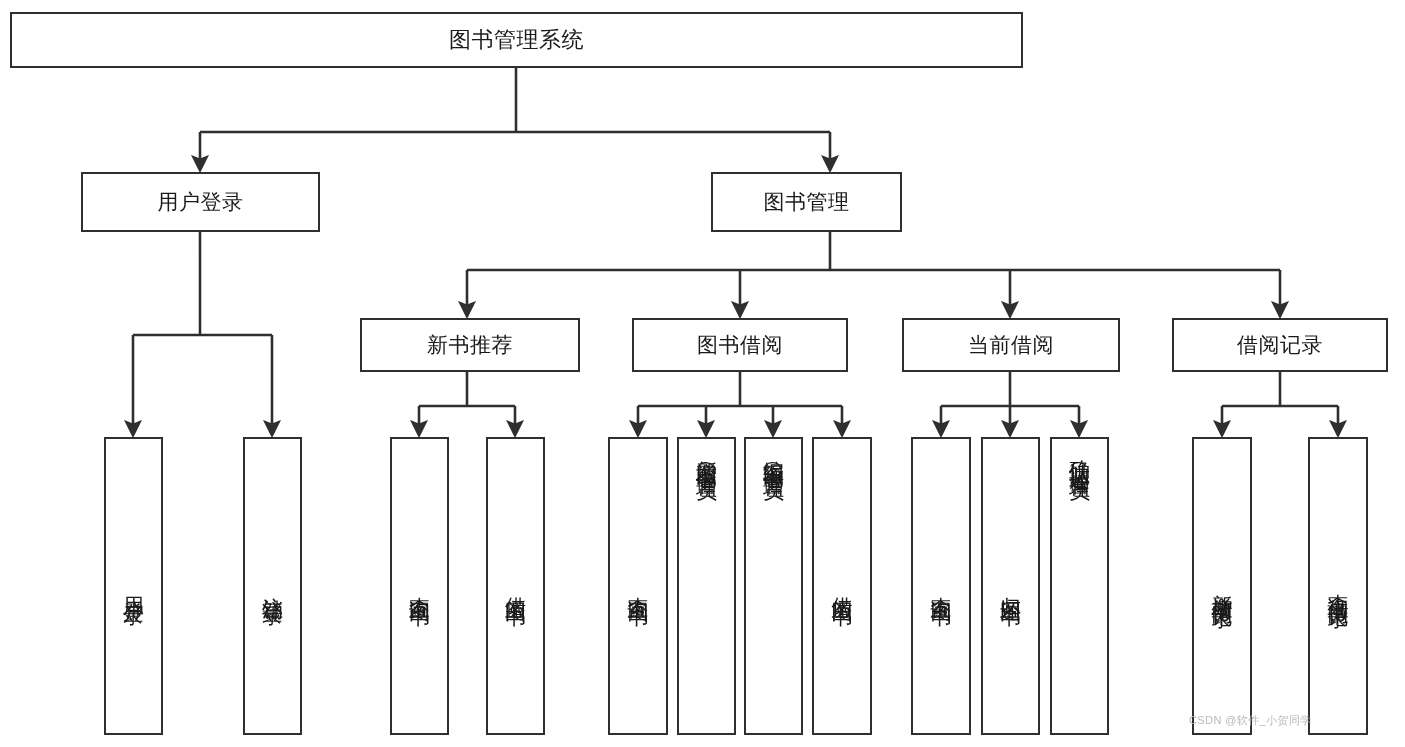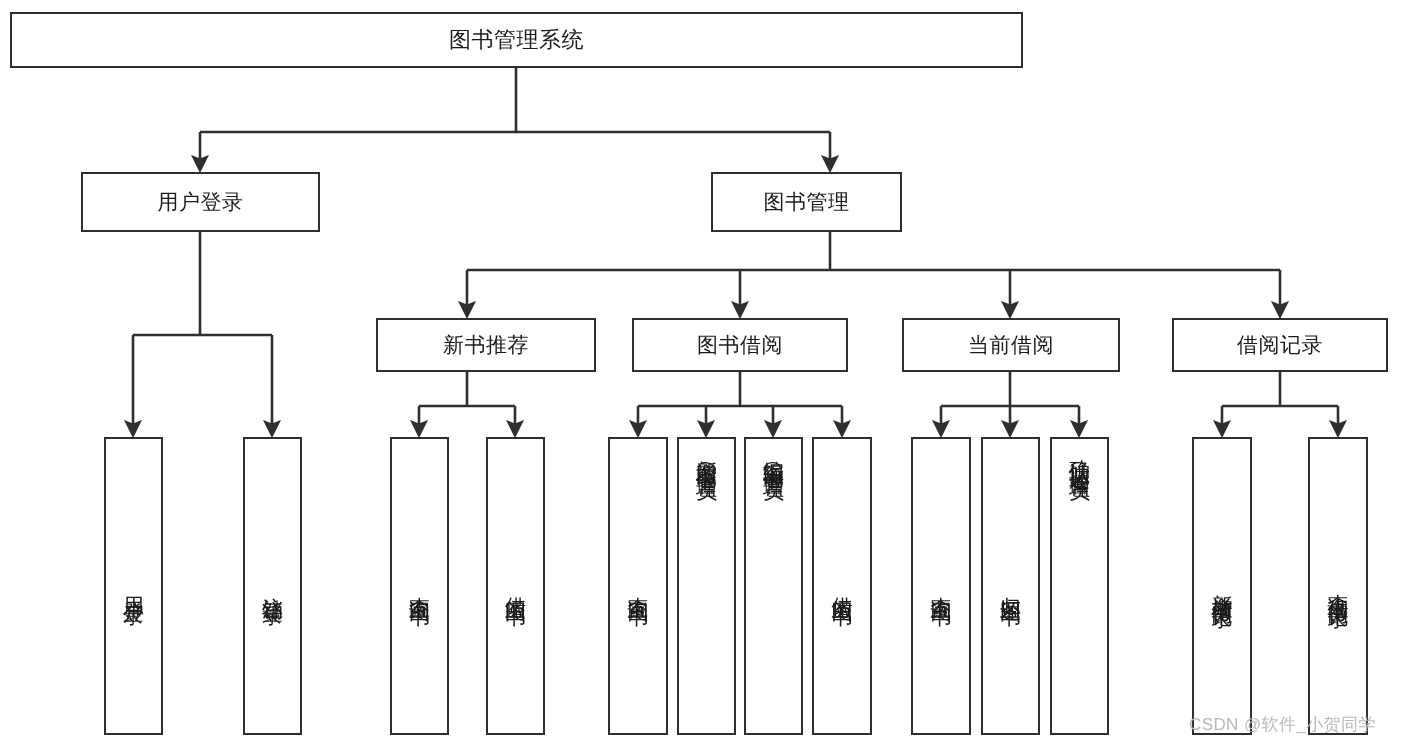--- a/index.html
+++ b/index.html
@@ -66,21 +66,21 @@
     letter-spacing: 3px;
     white-space: nowrap;
     text-align: center;
   }
   
   .node.vert.tall-text {
     align-items: flex-start;
   }
   .watermark {
     position: absolute;
-    font-size: 17px;
+    font-size: 11px;
     color: #b9b9b9;
     white-space: nowrap;
     letter-spacing: 0.4px;
   }
 </style>
 </head>
 <body>
 
 <div id="diagram-root">
 
@@ -138,21 +138,21 @@
     <span class="node-label">图书管理系统</span>
   </div>
 
   <div class="node horiz" style="left:81px; top:172px; width:239px; height:60px;">
     <span class="node-label">用户登录</span>
   </div>
   <div class="node horiz" style="left:711px; top:172px; width:191px; height:60px;">
     <span class="node-label">图书管理</span>
   </div>
 
-  <div class="node horiz" style="left:376px; top:318px; width:220px; height:54px;">
+  <div class="node horiz" style="left:360px; top:318px; width:220px; height:54px;">
     <span class="node-label">新书推荐</span>
   </div>
   <div class="node horiz" style="left:902px; top:318px; width:218px; height:54px;">
     <span class="node-label">当前借阅</span>
   </div>
   <div class="node horiz" style="left:632px; top:318px; width:216px; height:54px;">
     <span class="node-label">图书借阅</span>
   </div>
   <div class="node horiz" style="left:1172px; top:318px; width:216px; height:54px;">
     <span class="node-label">借阅记录</span>

